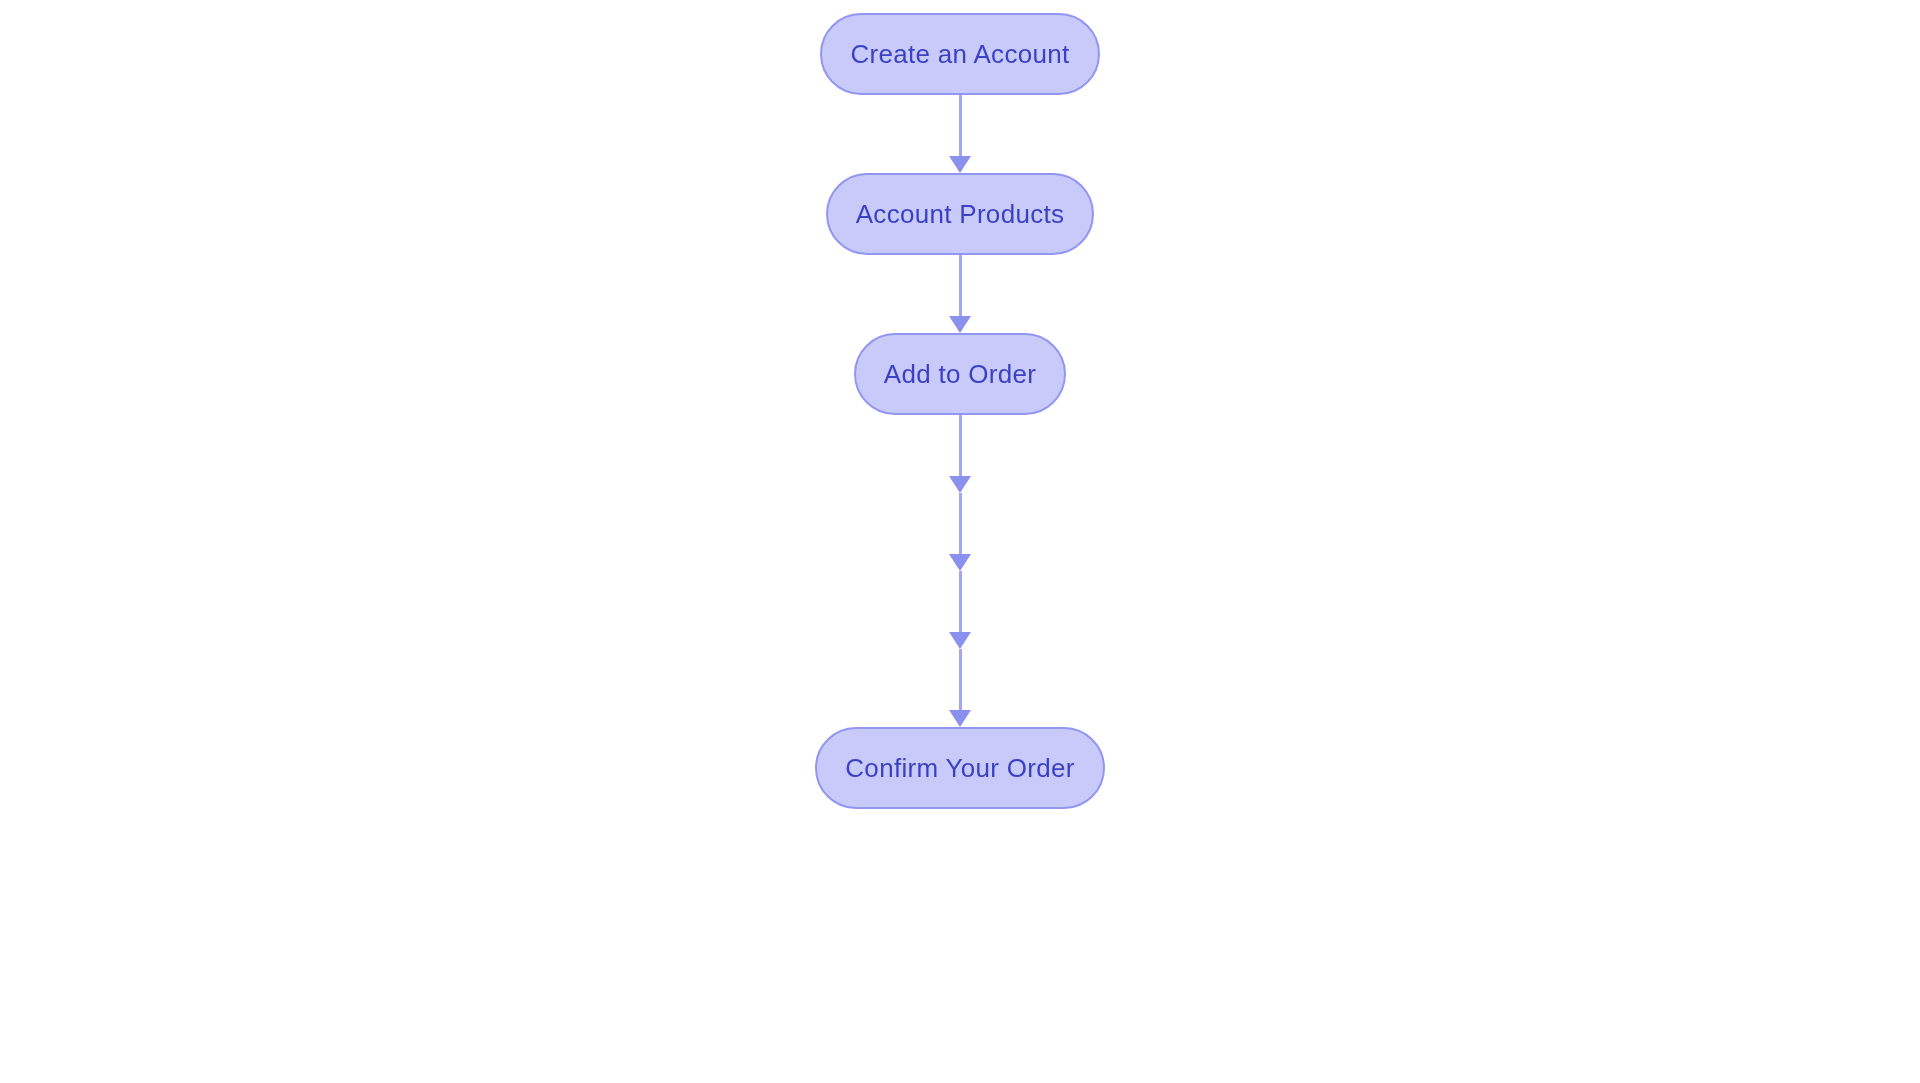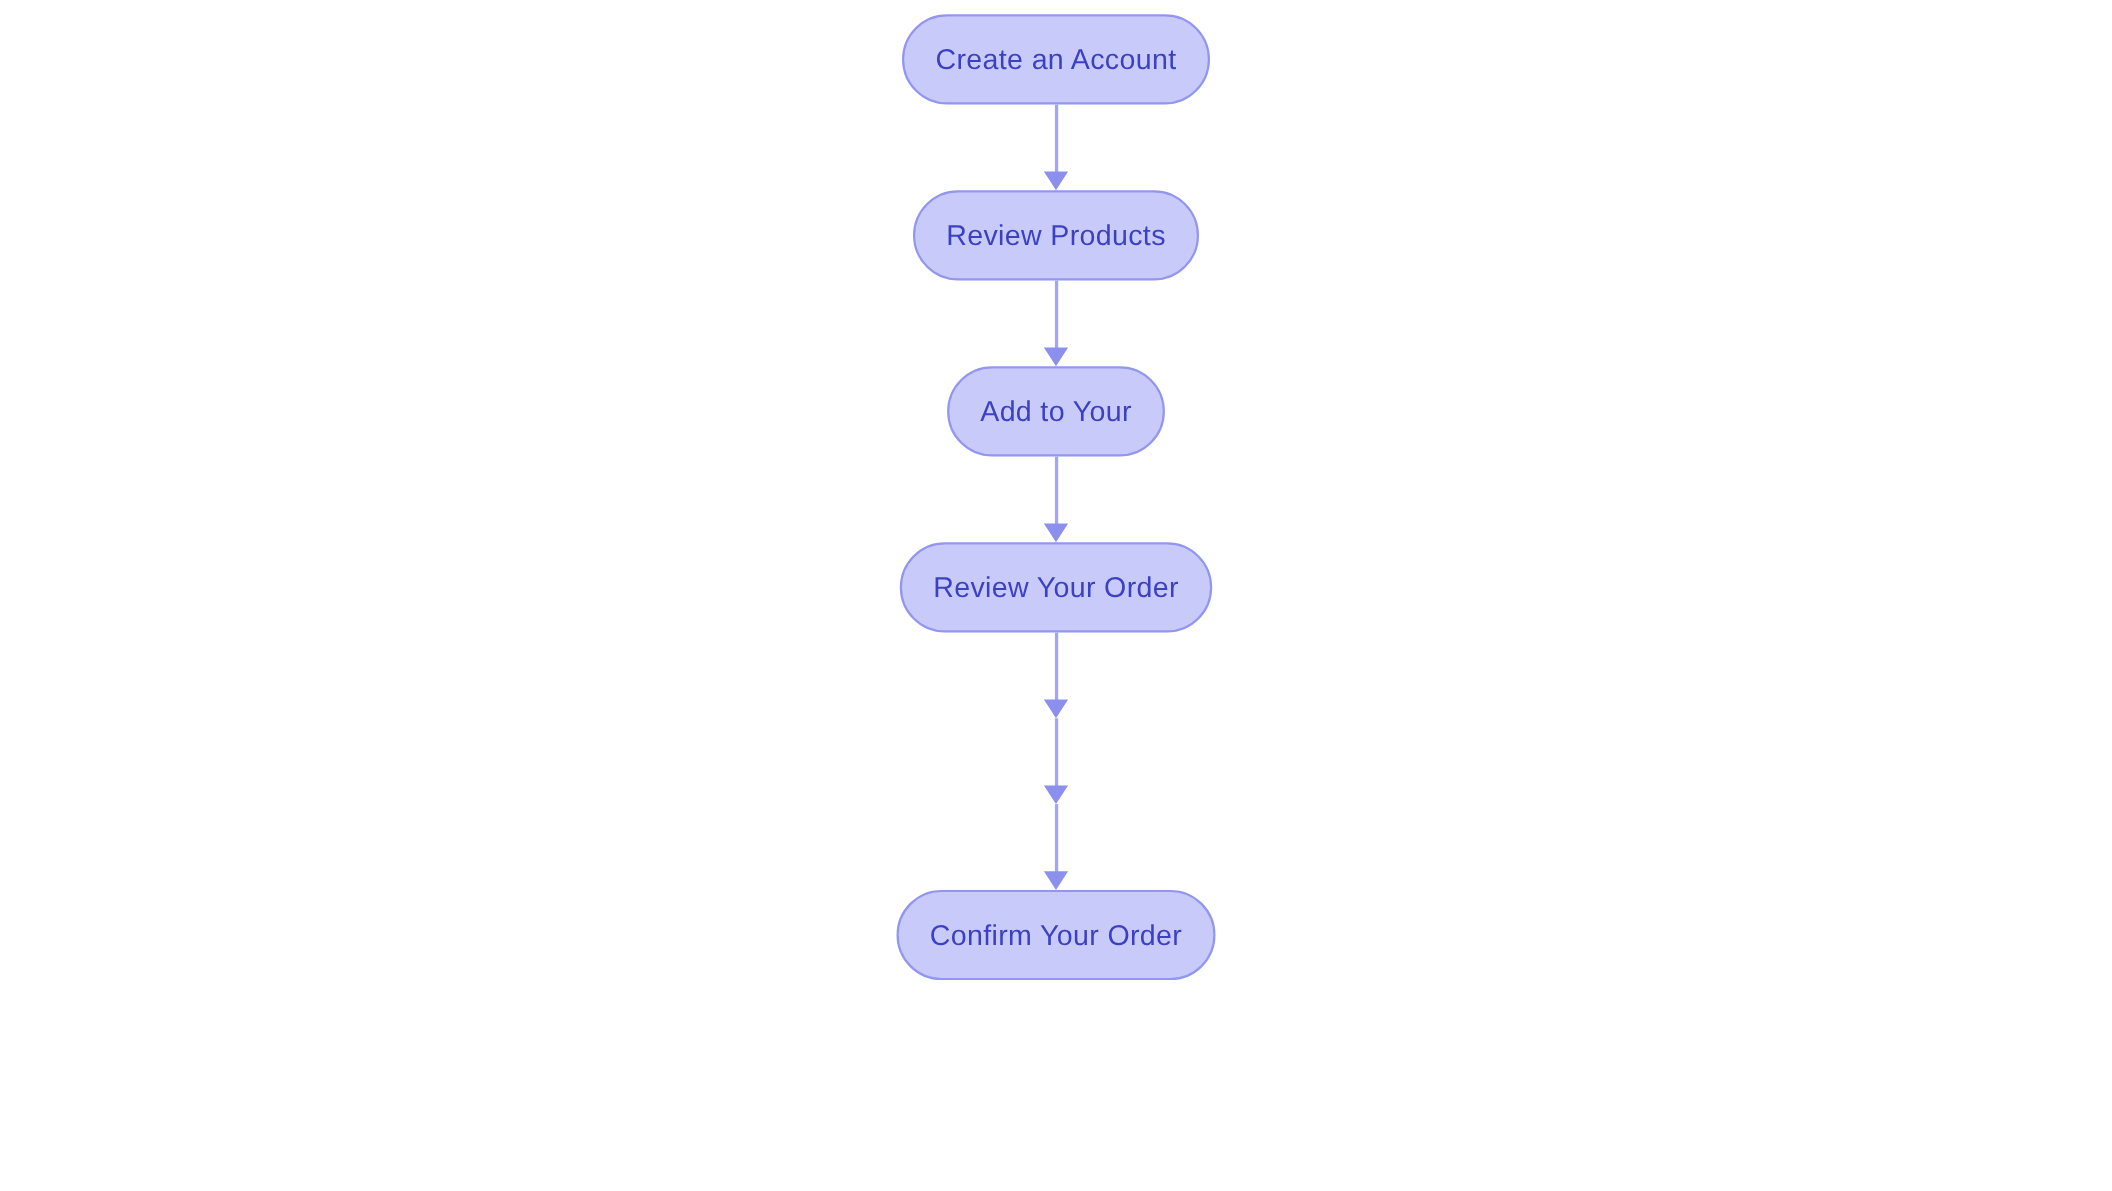--- a/index.html
+++ b/index.html
@@ -64,31 +64,30 @@
 </head>
 <body>
 
 <div class="canvas">
   <div class="flow" id="flow">
       <div class="node">Create an Account</div>
       <div class="connector">
         <div class="arrow-line"></div>
         <div class="arrow-head"></div>
       </div>
-      <div class="node">Review Products</div>
+      <div class="node">Account Products</div>
       <div class="connector">
         <div class="arrow-line"></div>
         <div class="arrow-head"></div>
       </div>
-      <div class="node">Add to Your</div>
+      <div class="node">Add to Order</div>
       <div class="connector">
         <div class="arrow-line"></div>
         <div class="arrow-head"></div>
       </div>
-      <div class="node">Review Your Order</div>
       <div class="connector">
         <div class="arrow-line"></div>
         <div class="arrow-head"></div>
       </div>
       <div class="connector">
         <div class="arrow-line"></div>
         <div class="arrow-head"></div>
       </div>
       <div class="connector">
         <div class="arrow-line"></div>

